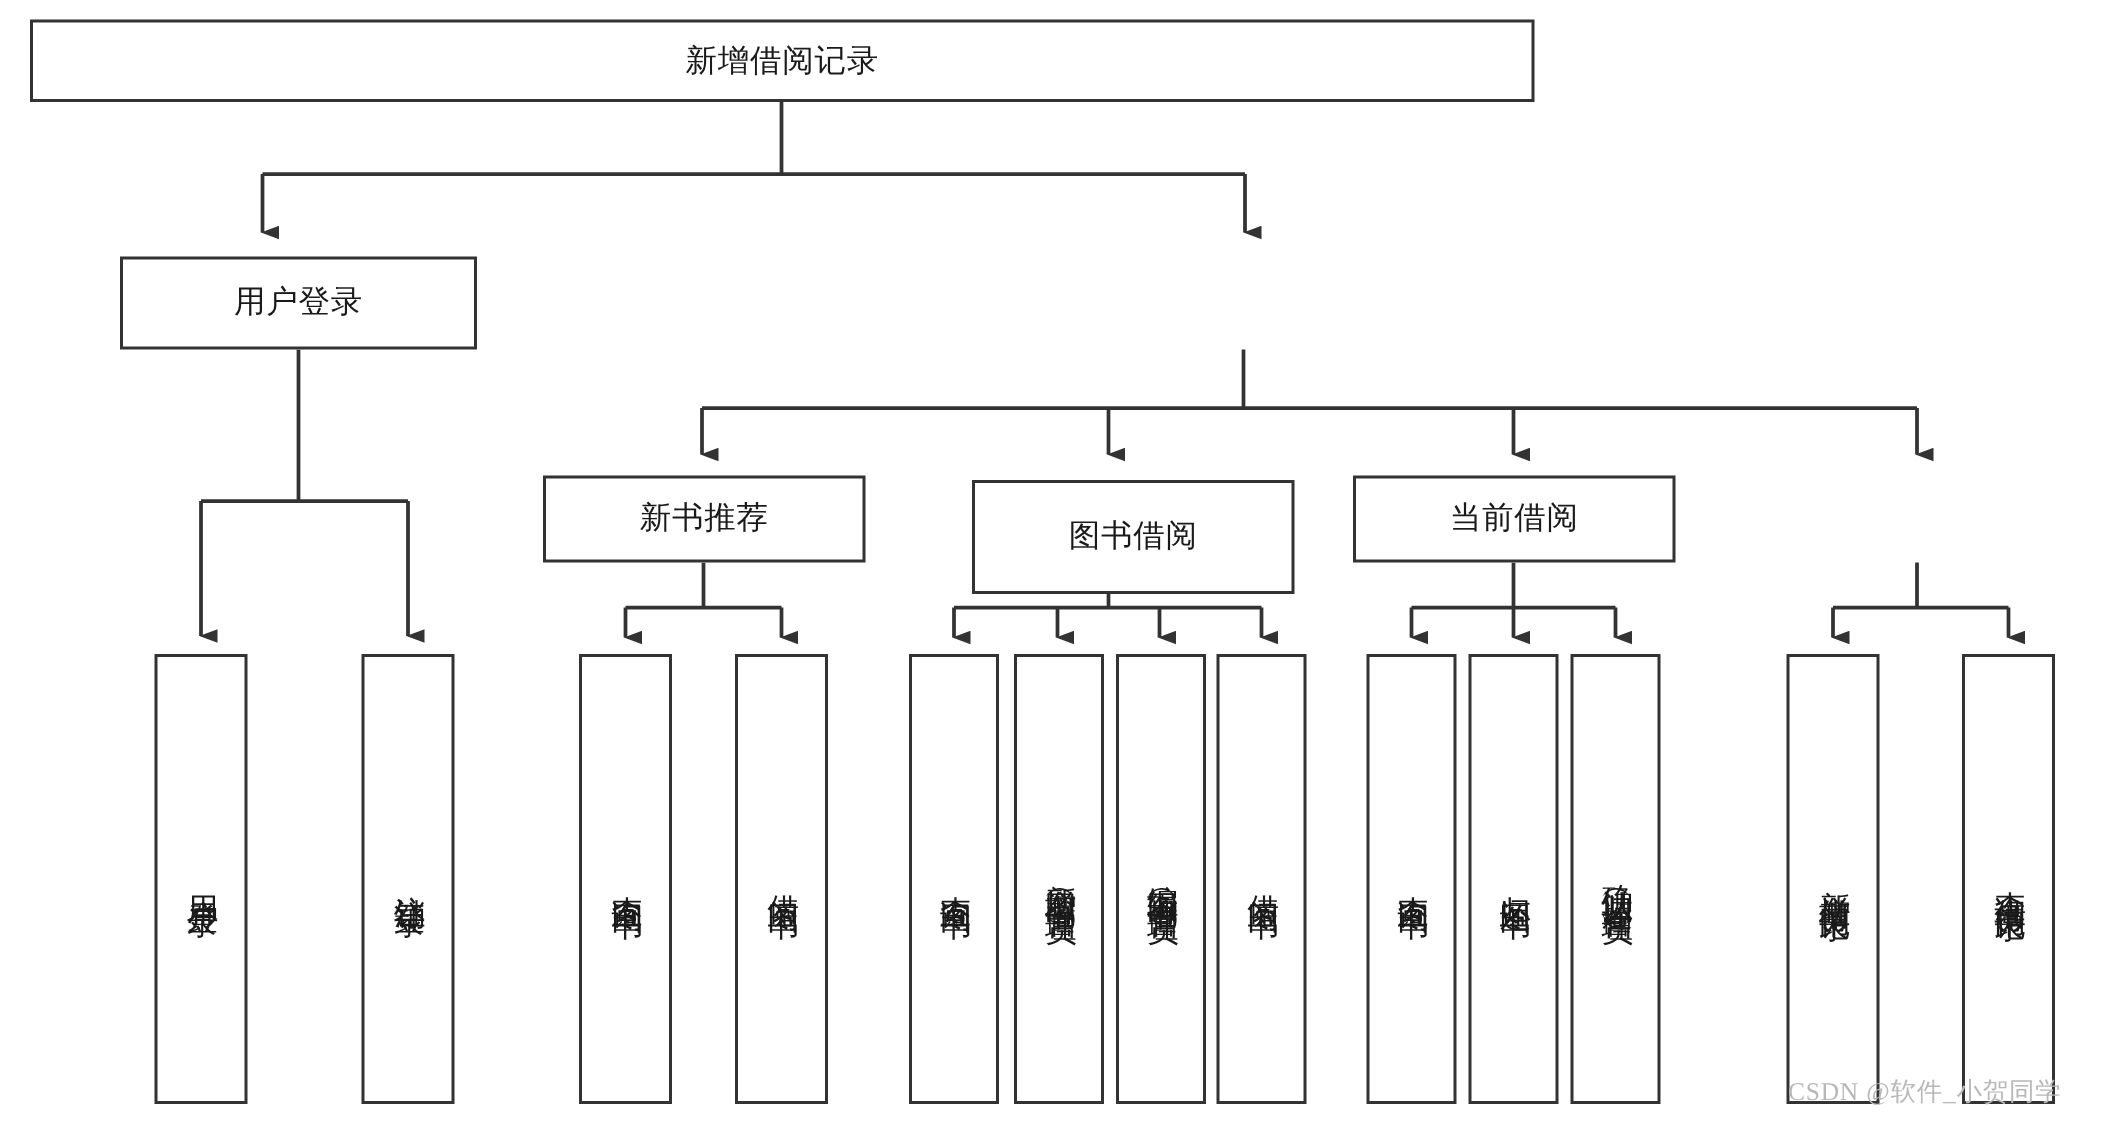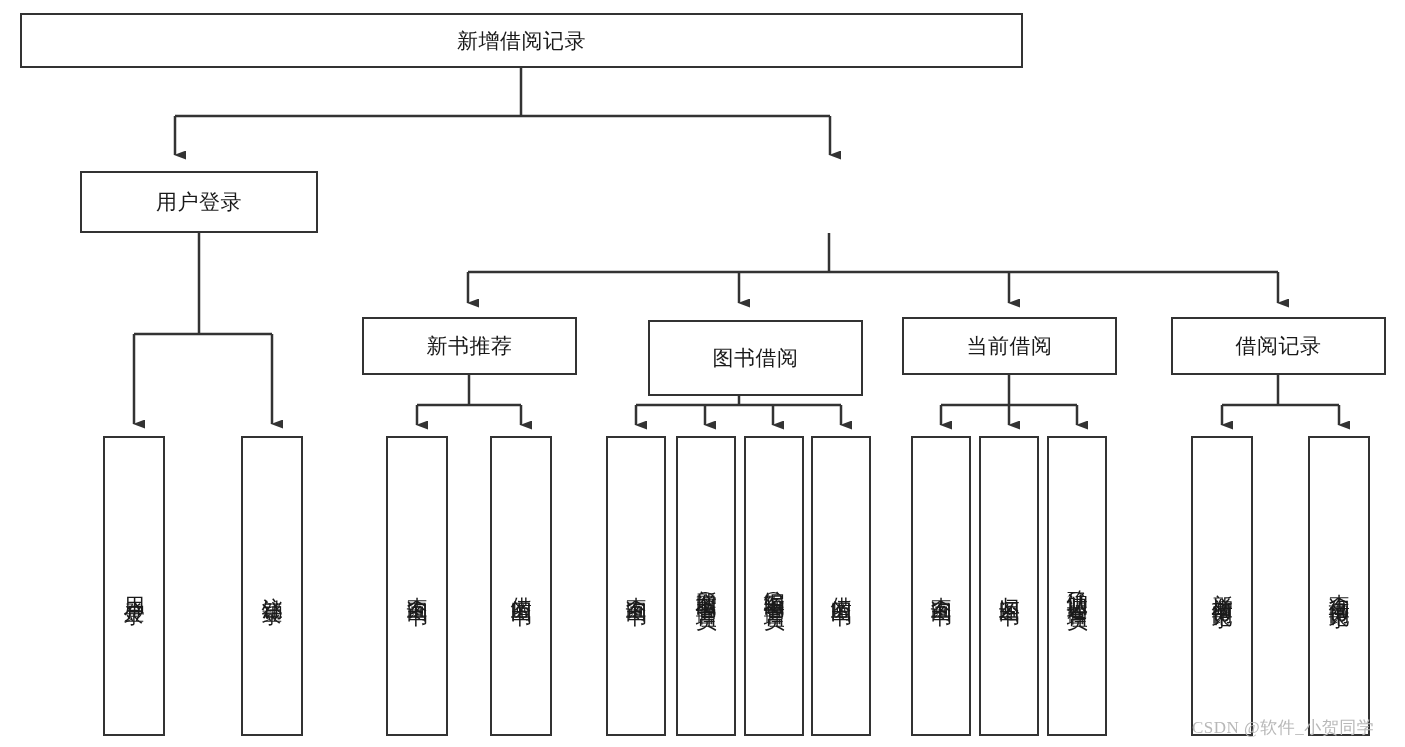--- a/index.html
+++ b/index.html
@@ -141,23 +141,20 @@
   </div>
 
   <div class="node-box" style="left:632px; top:320px; width:215px; height:76px;margin-left:16px;">
     <span class="node-label-h">图书借阅</span>
   </div>
 
   <div class="node-box" style="left:902px; top:317px; width:215px; height:58px;justify-content:center;">
     <span class="node-label-h">当前借阅</span>
   </div>
 
-  <div class="node-box" style="left:1171px; top:317px; width:215px; height:58px;">
-    <span class="node-label-h">借阅记录</span>
-  </div>
 
   <div class="node-box" style="left:103px; top:436px; width:62px; height:300px;">
     <span class="node-label-v">用户登录</span>
   </div>
 
   <div class="node-box" style="left:241px; top:436px; width:62px; height:300px;">
     <span class="node-label-v">注销登录</span>
   </div>
 
   <div class="node-box" style="left:386px; top:436px; width:62px; height:300px;">

